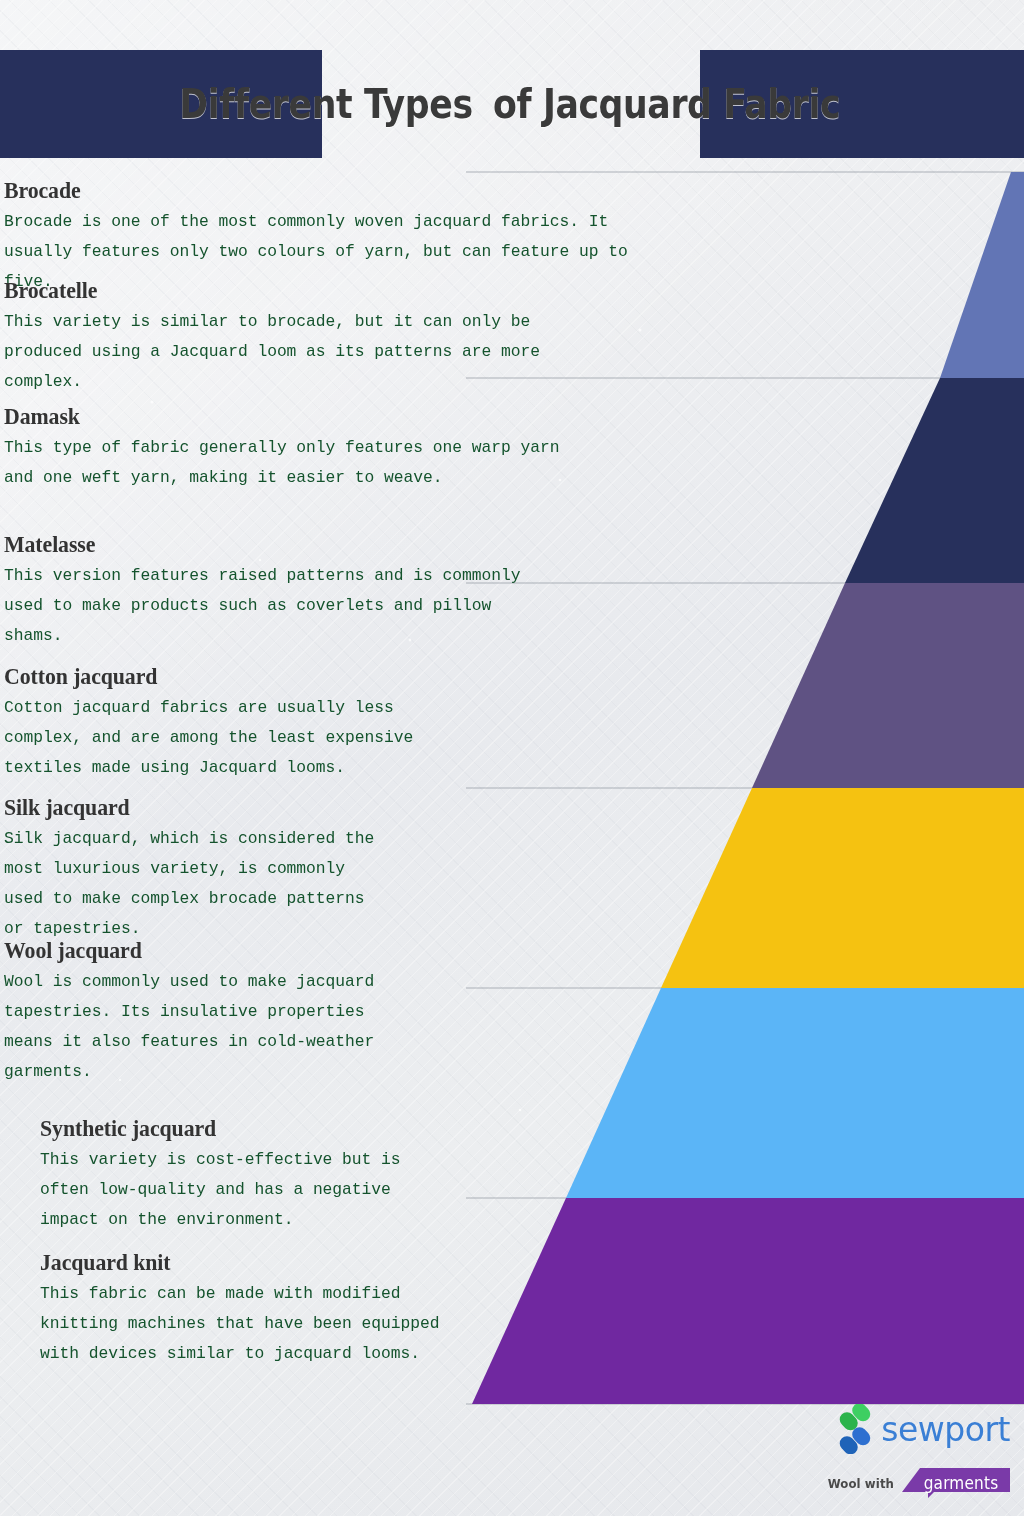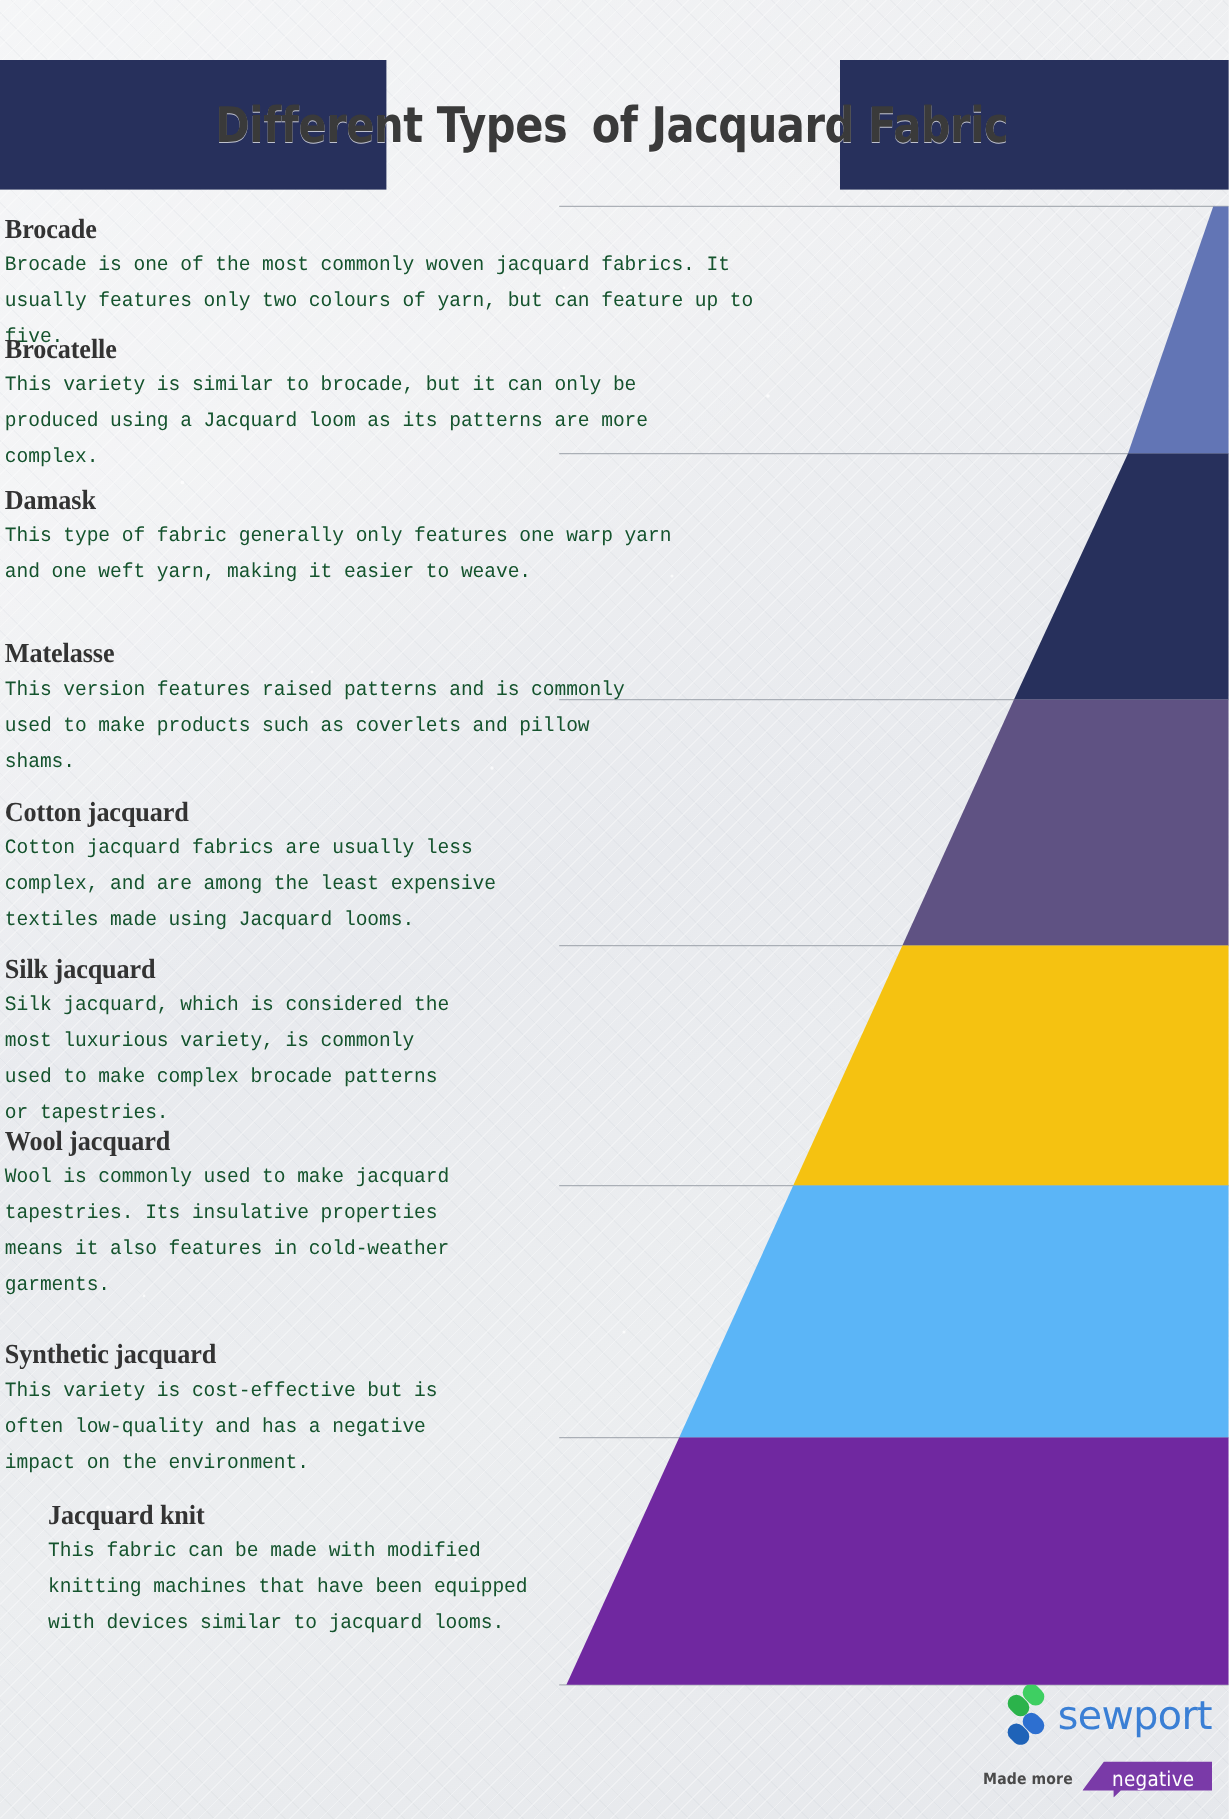--- a/index.html
+++ b/index.html
@@ -165,21 +165,21 @@
   <div class="entry" style="top:795px;width:400px;">
     <h3><span>Silk jacquard</span></h3>
     <p><span>Silk jacquard, which is considered the most luxurious variety, is commonly used to make complex brocade patterns or tapestries.</span></p>
   </div>
 
   <div class="entry" style="top:938px;width:430px;">
     <h3><span>Wool jacquard</span></h3>
     <p><span>Wool is commonly used to make jacquard tapestries. Its insulative properties means it also features in cold-weather garments.</span></p>
   </div>
 
-  <div class="entry" style="top:1116px;width:400px;">
+  <div class="entry" style="top:1116px;width:400px;margin-left:36px;">
     <h3><span>Synthetic jacquard</span></h3>
     <p><span>This variety is cost-effective but is often low-quality and has a negative impact on the environment.</span></p>
   </div>
 
   <div class="entry" style="top:1250px;width:430px;margin-left:36px;">
     <h3><span>Jacquard knit</span></h3>
     <p><span>This fabric can be made with modified knitting machines that have been equipped with devices similar to jacquard looms.</span></p>
   </div>
 
 </div>
@@ -190,22 +190,22 @@
     <svg id="logo-mark" viewBox="0 0 34 50">
       <rect x="13.5" y="1" width="19.5" height="14.5" rx="7.25" transform="rotate(45 23.25 8.25)" fill="#3ecf62"></rect>
       <rect x="1" y="10" width="19.5" height="14.5" rx="7.25" transform="rotate(45 10.75 17.25)" fill="#2bb34b"></rect>
       <rect x="13.5" y="25" width="19.5" height="14.5" rx="7.25" transform="rotate(45 23.25 32.25)" fill="#2d6fd0"></rect>
       <rect x="1" y="34" width="19.5" height="14.5" rx="7.25" transform="rotate(45 10.75 41.25)" fill="#1f63b8"></rect>
     </svg>
     <div id="logo-text">sewport</div>
   </div>
 
   <div id="infogram-badge">
-    <span id="made-with">Made more</span>
+    <span id="made-with">Wool with</span>
     <div id="infogram-tag">
       <svg width="108" height="30" viewBox="0 0 108 30">
         <path d="M18 0 H108 V24 H32 L26 30 L26 24 H0 Z" fill="#7a3aa8"></path>
       </svg>
-      <span id="infogram-label">negative</span>
+      <span id="infogram-label">garments</span>
     </div>
   </div>
 
 </div>
 
 </body></html>

